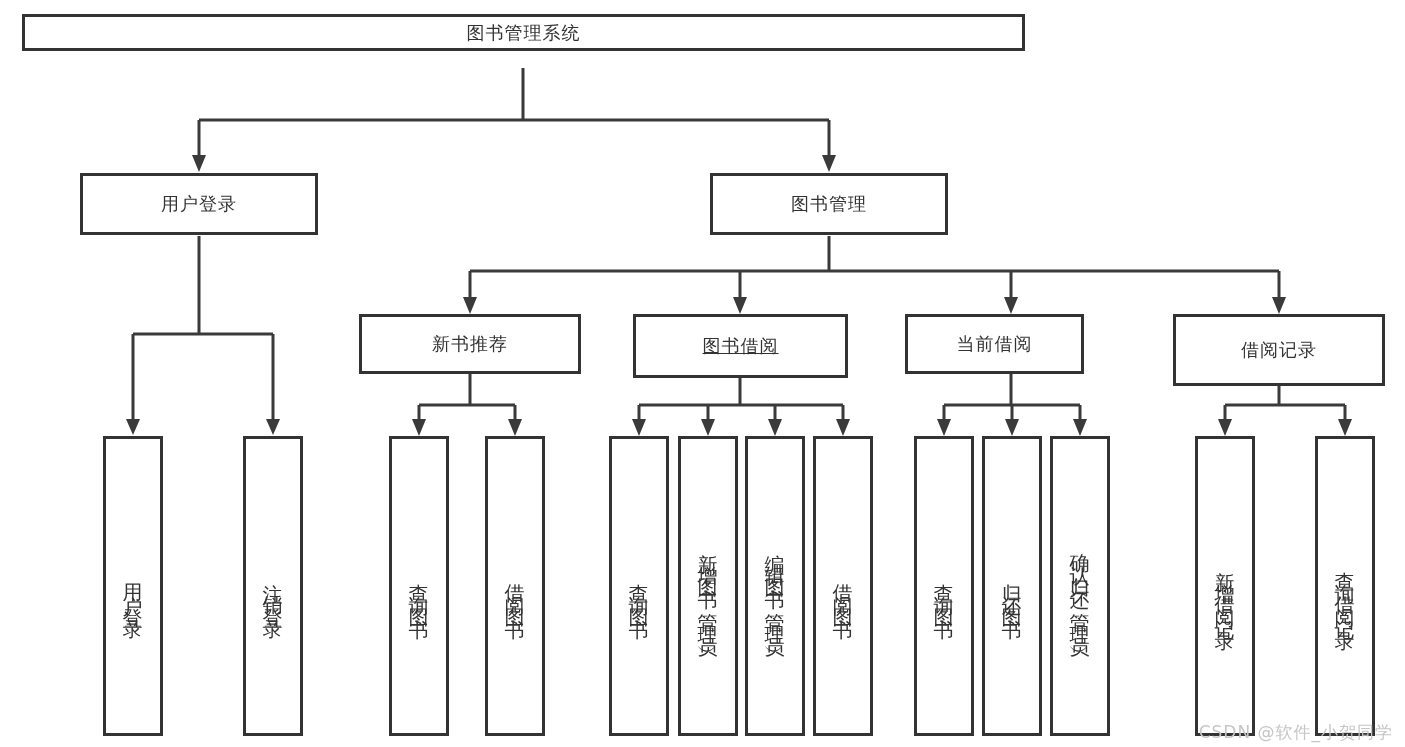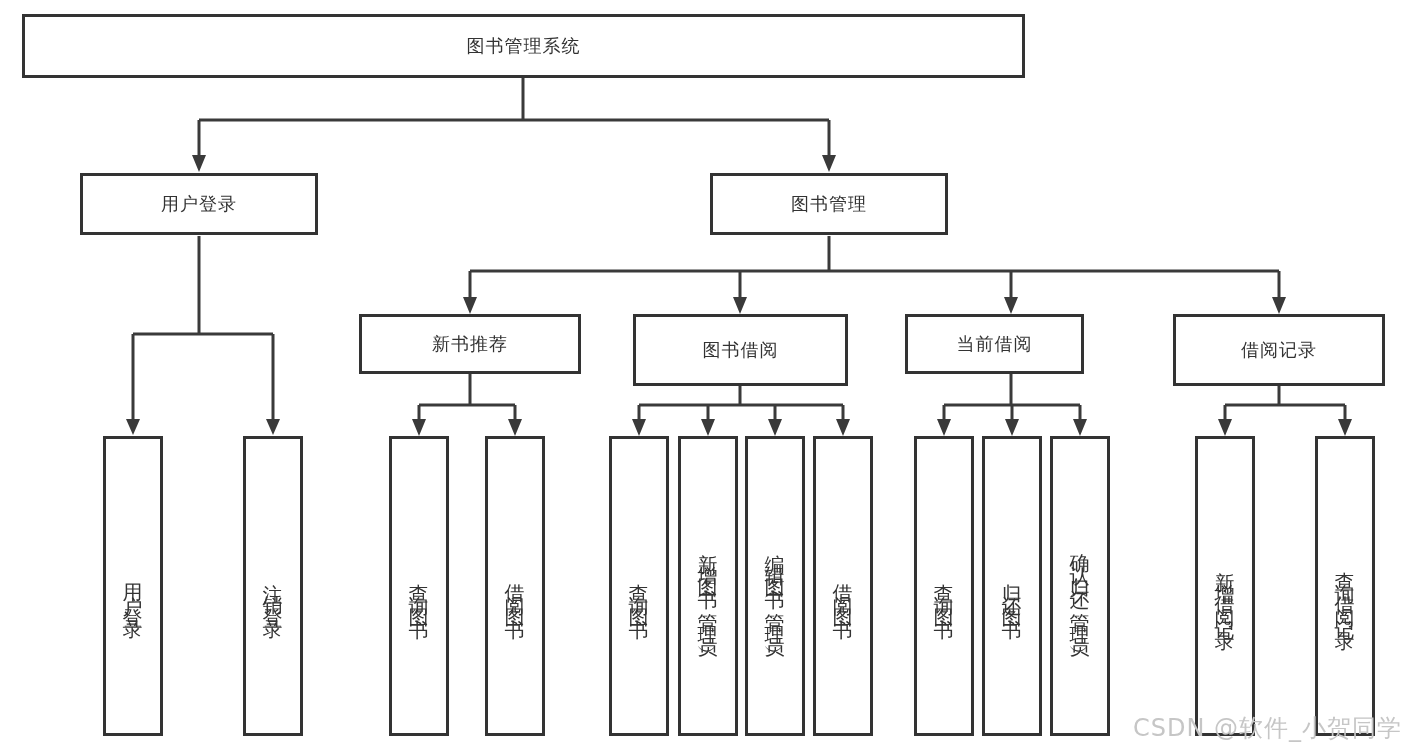--- a/index.html
+++ b/index.html
@@ -60,23 +60,23 @@
   .leaf .vtext {
     writing-mode: vertical-rl;
     text-orientation: mixed;
     font-size: 20px;
     letter-spacing: 12px;
     margin-bottom: -12px; 
     line-height: 1;
   }
   .watermark {
     position: absolute;
-    right: 3px;
+    right: 12px;
     bottom: 3px;
-    font-size: 24px;
+    font-size: 17px;
     color: var(--watermark);
     letter-spacing: 1px;
     white-space: nowrap;
     z-index: 5;
   }
 </style>
 </head>
 <body>
 
 <div class="canvas">
@@ -105,27 +105,27 @@
     <g>
       <path class="wire" d="M1011 374 V405 M944 405 H1080 M944 405 V420 M1012 405 V420 M1080 405 V420"></path>
       <path class="head" d="M937 419 L951 419 L944 436 Z M1005 419 L1019 419 L1012 436 Z M1073 419 L1087 419 L1080 436 Z"></path>
     </g>
     <g>
       <path class="wire" d="M1279 374 V405 M1225 405 H1345 M1225 405 V420 M1345 405 V420"></path>
       <path class="head" d="M1218 419 L1232 419 L1225 436 Z M1338 419 L1352 419 L1345 436 Z"></path>
     </g>
   </svg>
 
-  <div class="node hnode root" style="left:22px; top:14px; width:1003px; height:64px;">图书管理系统</div>
+  <div class="node hnode root" style="left:22px; top:14px; width:1003px; height:37px;">图书管理系统</div>
 
   <div class="node hnode" style="left:80px; top:173px; width:238px; height:62px;">用户登录</div>
   <div class="node hnode" style="left:359px; top:314px; width:222px; height:60px;">新书推荐</div>
 
   <div class="node hnode" style="left:710px; top:173px; width:238px; height:62px;">图书管理</div>
-  <div class="node hnode" style="left:633px; top:314px; width:215px; height:72px;">图书借阅</div>
+  <div class="node hnode" style="left:633px; top:314px; width:215px; height:64px;text-decoration:underline;">图书借阅</div>
   <div class="node hnode" style="left:905px; top:314px; width:179px; height:60px;">当前借阅</div>
   <div class="node hnode" style="left:1173px; top:314px; width:212px; height:72px;">借阅记录</div>
 
   <div class="node leaf" style="left:103px; top:436px;">
     <span class="vtext">用户登录</span>
   </div>
   <div class="node leaf" style="left:243px; top:436px;">
     <span class="vtext">注销登录</span>
   </div>
 

